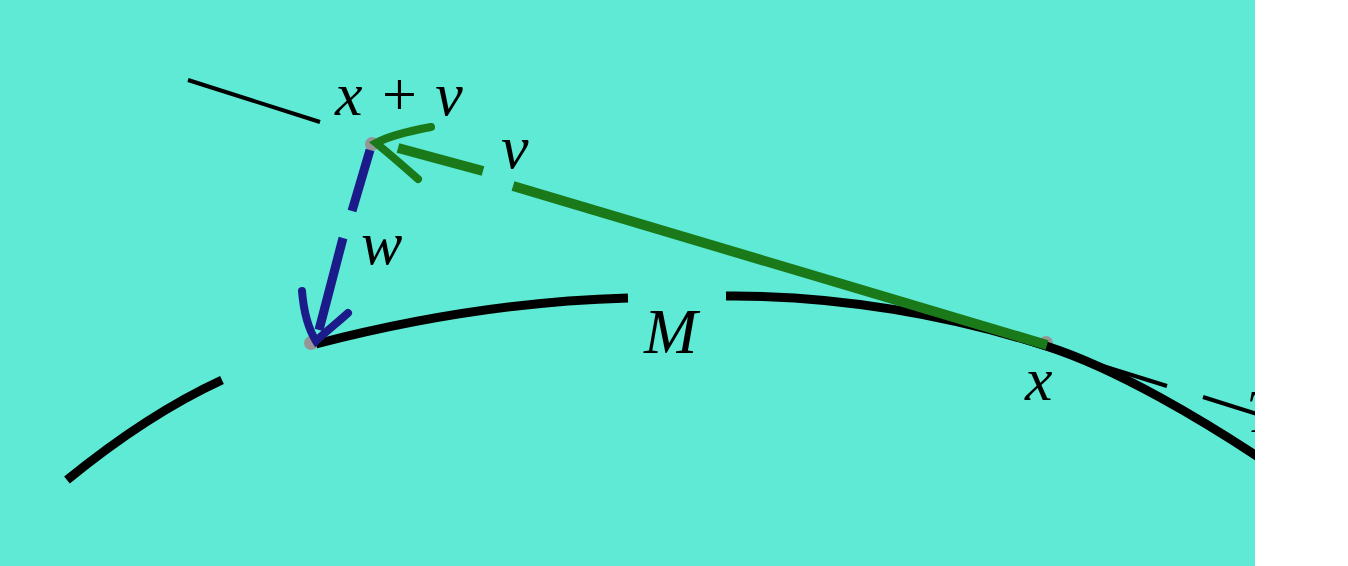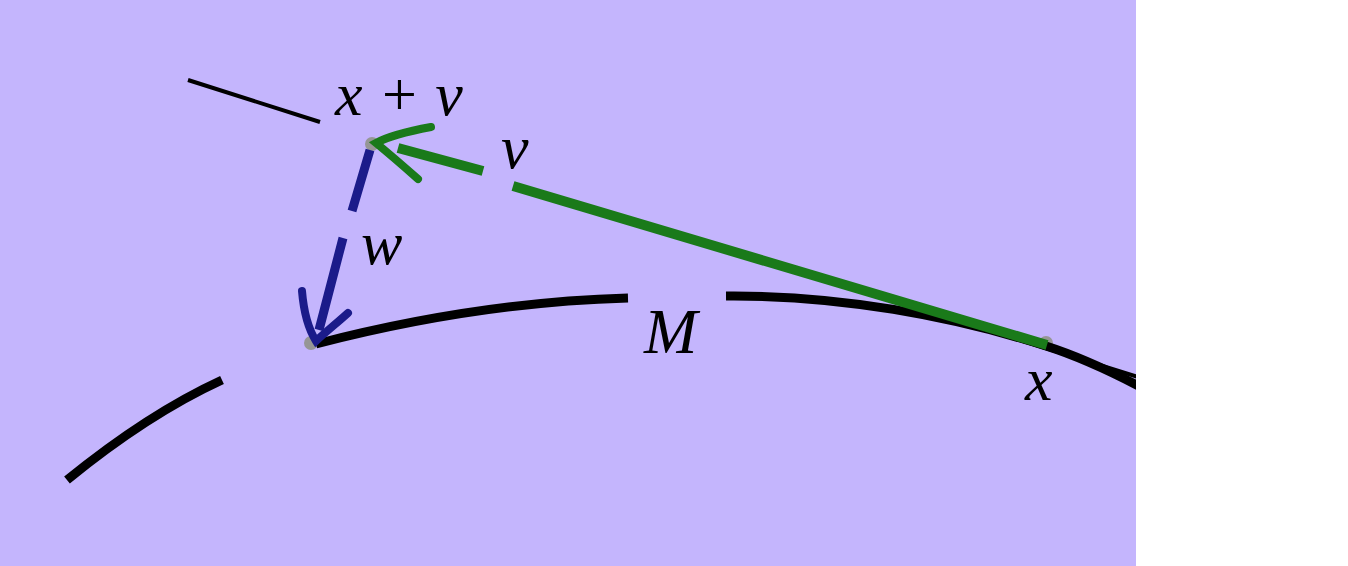--- a/index.html
+++ b/index.html
@@ -2,25 +2,26 @@
 <html style="--vector-v: #1a7a1a; --vector-w: #1b1b8a; --curve: #000000; --point-marker: #969696;"><head>
 <meta charset="utf-8">
 <style>
   html, body {
     margin: 0;
     padding: 0;
     background: #ffffff;
   }
   .stage {
     position: relative;
-    width: 1136px;
+    width: 1227px;
     height: 566px;
-    background: #c4b5fd;
+    background: #5eead4;
     overflow: hidden;
     font-family: "Liberation Serif", serif;
+    padding-left: 28px;
   }
   .stage svg {
     position: absolute;
     left: 0;
     top: 0;
   }
   .lbl {
     position: absolute;
     font-family: "Liberation Serif", serif;
     font-style: italic;

